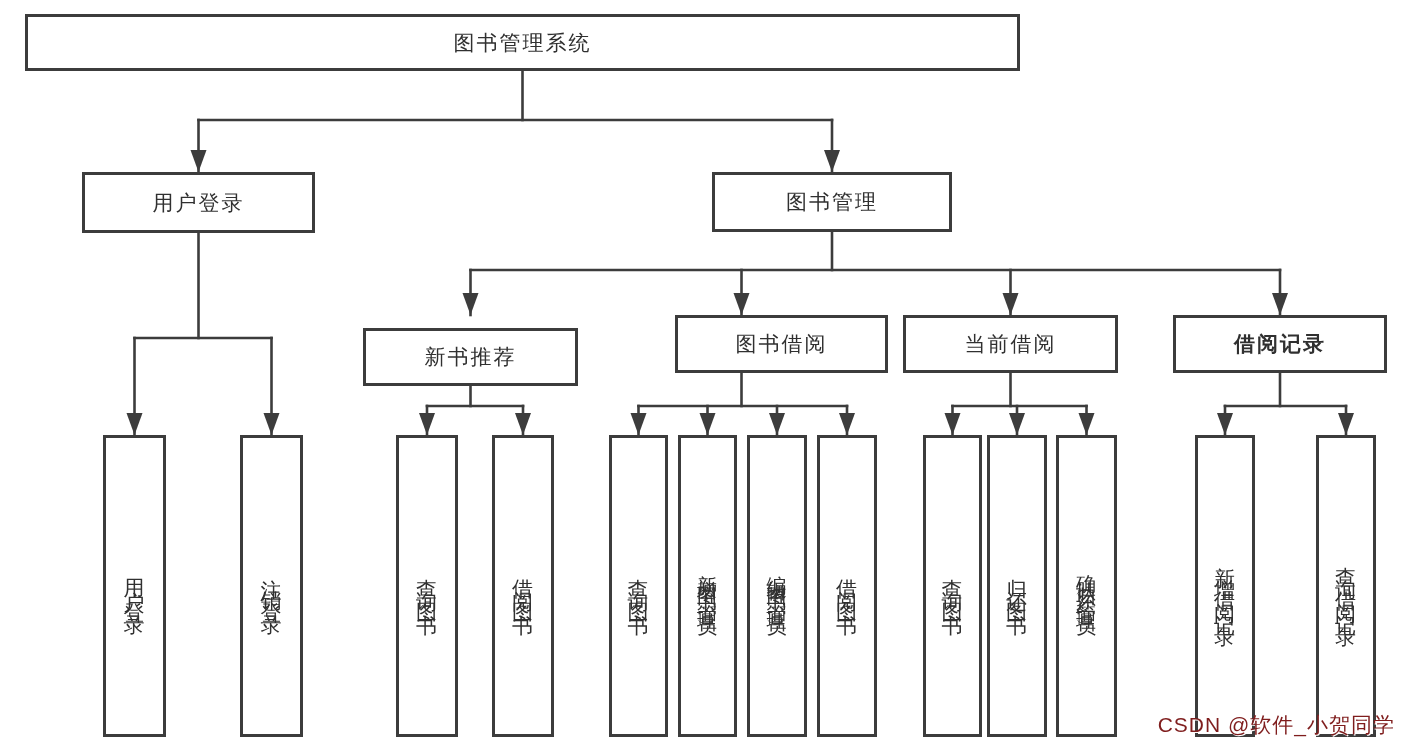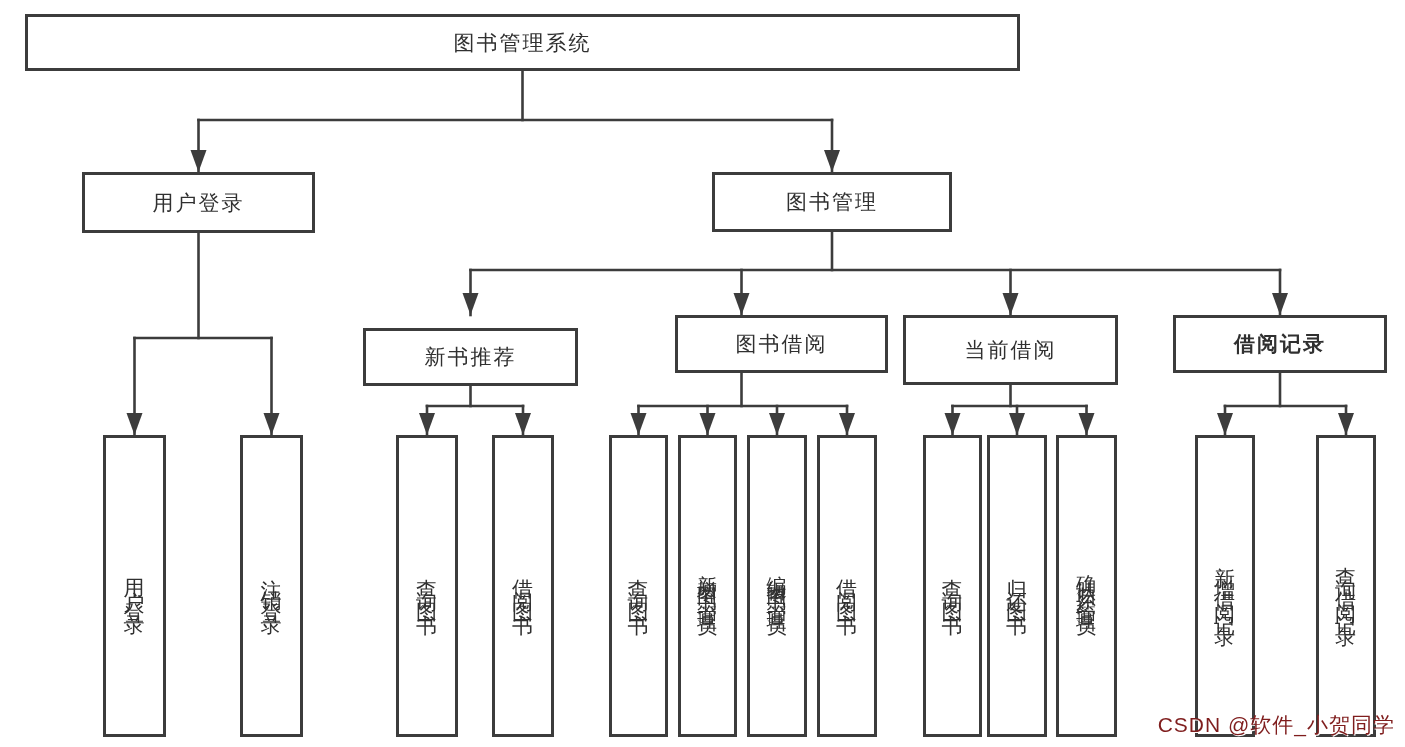--- a/index.html
+++ b/index.html
@@ -149,21 +149,21 @@
     </g>
   </svg>
 
   <div class="box h-box" style="left:25px; top:14px; width:995px; height:57px;">图书管理系统</div>
 
   <div class="box h-box" style="left:82px; top:172px; width:233px; height:61px;">用户登录</div>
   <div class="box h-box" style="left:712px; top:172px; width:240px; height:60px;">图书管理</div>
 
   <div class="box h-box" style="left:363px; top:328px; width:215px; height:58px;">新书推荐</div>
   <div class="box h-box" style="left:635px; top:315px; width:213px; height:58px;margin-left:40px;">图书借阅</div>
-  <div class="box h-box" style="left:903px; top:315px; width:215px; height:70px;">当前借阅</div>
+  <div class="box h-box" style="left:903px; top:315px; width:215px; height:58px;">当前借阅</div>
   <div class="box h-box" style="left:1173px; top:315px; width:214px; height:58px;font-weight:bold;">借阅记录</div>
 
   <div class="box v-box" style="left:103px; top:435px; width:63px; height:302px;">用户登录</div>
   <div class="box v-box" style="left:240px; top:435px; width:63px; height:302px;">注销登录</div>
 
   <div class="box v-box" style="left:396px; top:435px; width:62px; height:302px;">查询图书</div>
   <div class="box v-box" style="left:492px; top:435px; width:62px; height:302px;">借阅图书</div>
 
   <div class="box v-box" style="left:609px; top:435px; width:59px; height:302px;">查询图书</div>
   <div class="box v-box tight" style="left:678px; top:435px; width:59px; height:302px;">新增图书（管理员）</div>

